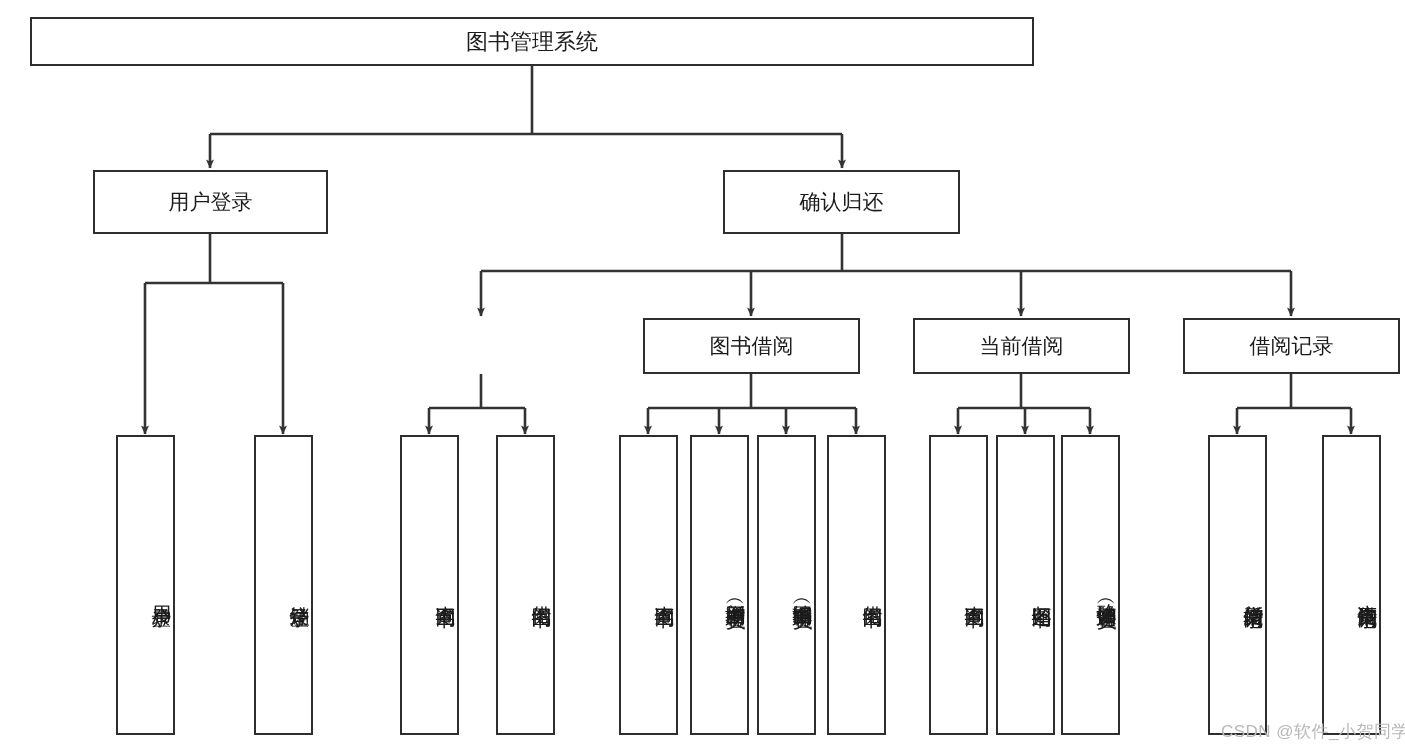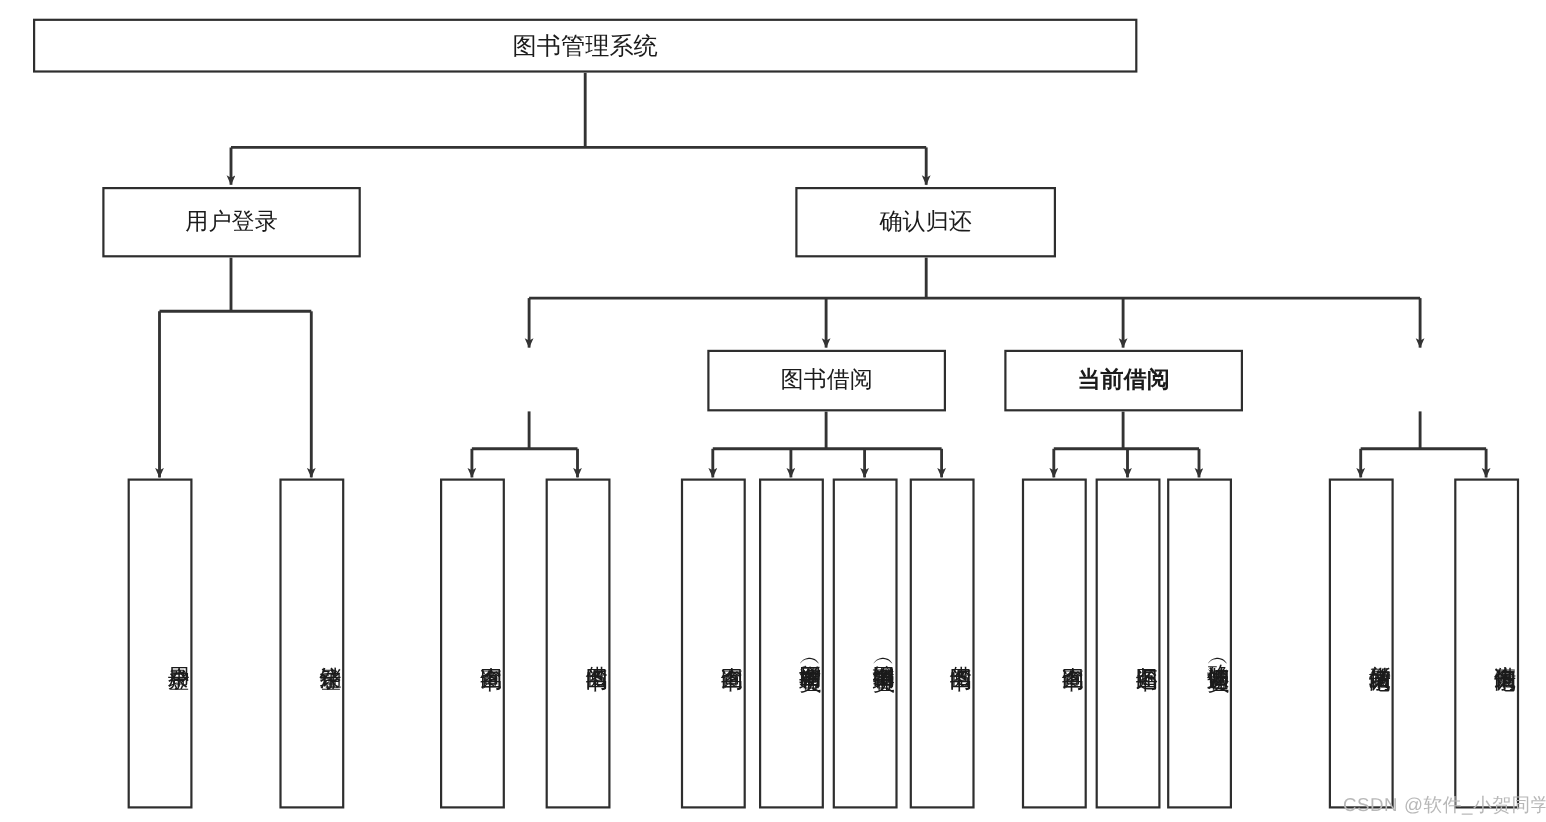--- a/index.html
+++ b/index.html
@@ -132,22 +132,25 @@
   <div class="node h" style="left:81px; top:170px; width:235px; height:64px;">
     <span>用户登录</span>
   </div>
   <div class="node h" style="left:711px; top:170px; width:237px; height:64px;">
     <span>确认归还</span>
   </div>
 
   <div class="node h" style="left:631px; top:318px; width:217px; height:56px;">
     <span>图书借阅</span>
   </div>
-  <div class="node h" style="left:901px; top:318px; width:217px; height:56px;font-weight:bold;">
+  <div class="node h" style="left:901px; top:318px; width:217px; height:56px;">
     <span>当前借阅</span>
+  </div>
+  <div class="node h" style="left:1171px; top:318px; width:217px; height:56px;">
+    <span>借阅记录</span>
   </div>
 
   <div class="node v" style="left:104px; top:435px; width:59px; height:300px;">
     <span class="vlabel">用户登录</span>
   </div>
   <div class="node v" style="left:242px; top:435px; width:59px; height:300px;">
     <span class="vlabel">注销登录</span>
   </div>
 
   <div class="node v" style="left:388px; top:435px; width:59px; height:300px;">

